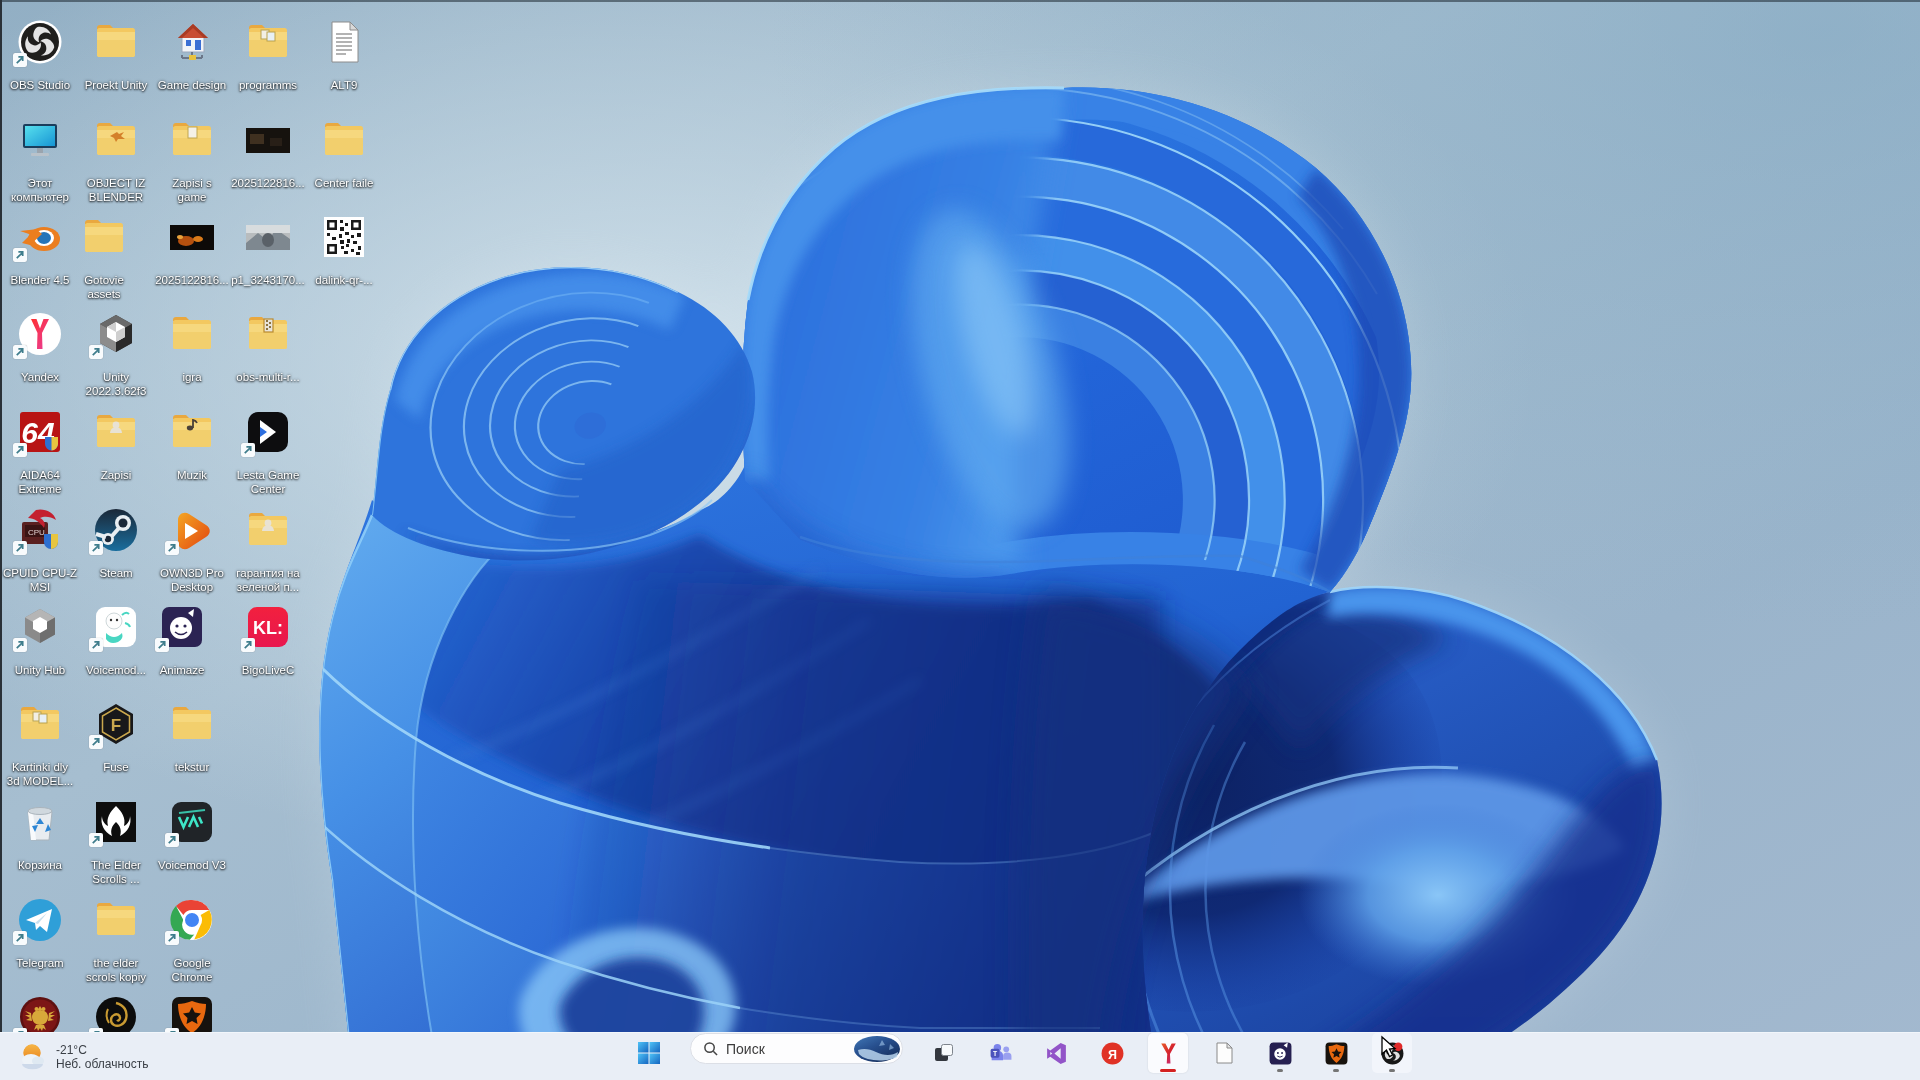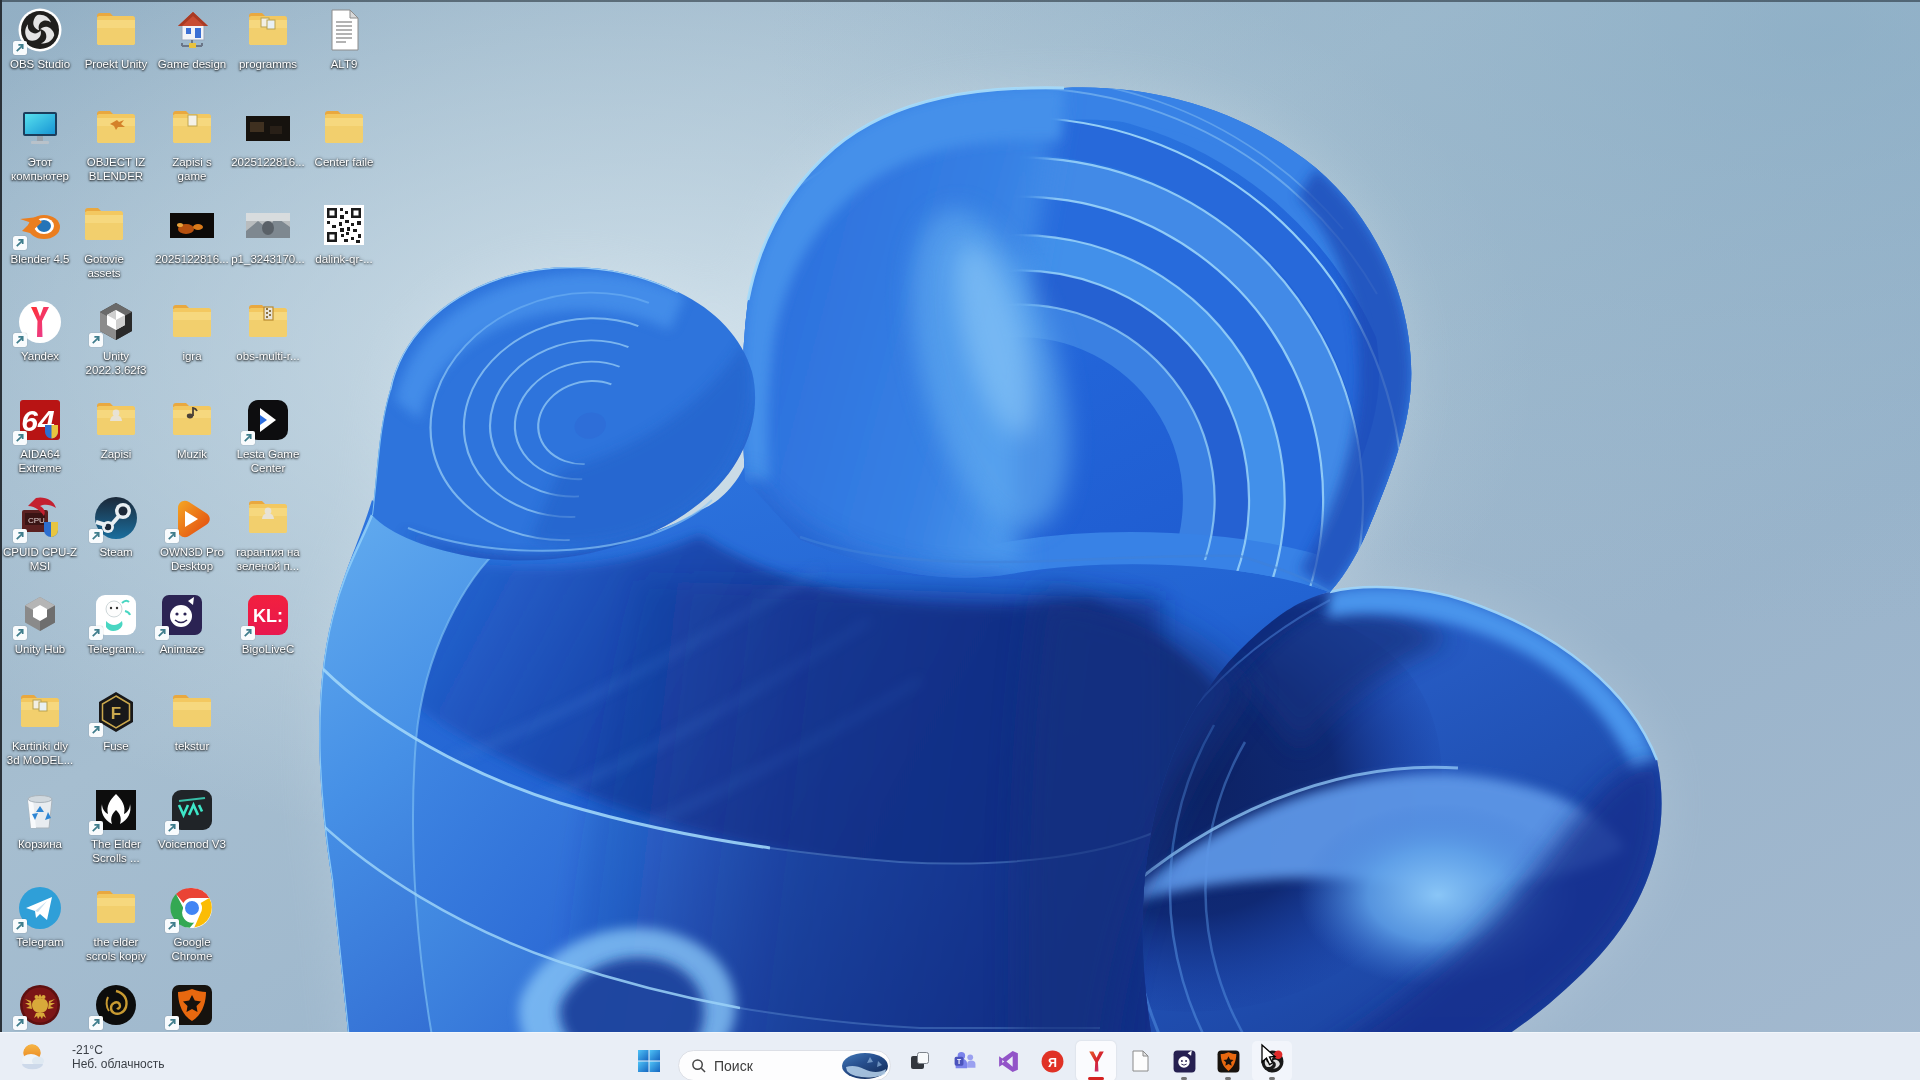--- a/index.html
+++ b/index.html
@@ -1,27 +1,27 @@
 <!DOCTYPE html>
 <html><head><meta charset="utf-8"><style>*{margin:0;padding:0;box-sizing:border-box}
 html,body{width:1920px;height:1080px;overflow:hidden;font-family:"Liberation Sans",sans-serif}
 #wall{position:absolute;left:0;top:0;width:1920px;height:1080px}
 #edgeL{position:absolute;left:0;top:0;width:2px;height:1080px;background:#2a3138;z-index:5}
 #edgeT{position:absolute;left:0;top:0;width:1920px;height:2px;background:rgba(30,40,50,0.55);z-index:5}
 .ic{position:absolute;width:76px;text-align:center;z-index:2}
-.g{position:relative;width:48px;height:48px;margin:0 auto}
+.g{position:relative;width:48px;height:48px;margin:12px auto}
 .g>svg{width:48px;height:48px;display:block}
 .sc{position:absolute;left:-3px;bottom:-1px;width:14px;height:14px;background:#f8fbfd;border-radius:2px;box-shadow:0 0 1px rgba(0,0,0,0.4)}
 .sc svg{width:14px;height:14px;display:block}
 .lbl{margin-top:3px;margin-left:-4px;width:84px;font-size:11.5px;line-height:14px;color:#fff;text-shadow:0 1px 2px rgba(0,0,0,0.9),0 0 3px rgba(0,0,0,0.7)}
 #tb{position:absolute;left:0;top:1032px;width:1920px;height:48px;background:#e9eef6;border-top:1px solid #f2f6fb;z-index:10}
-.weather{position:absolute;left:12px;top:0;height:48px;display:flex;align-items:center;gap:24px;padding:0 6px}
+.weather{position:absolute;left:12px;top:0;height:48px;display:flex;align-items:center;gap:8px;padding:0 6px}
 .wt1{font-size:12px;color:#3a3f46}
 .wt2{font-size:12px;color:#3a3f46}
-.center{position:absolute;left:629px;top:0;height:48px;display:flex;align-items:flex-end;gap:4px}
+.center{position:absolute;left:629px;top:0;height:48px;display:flex;align-items:flex-start;gap:16px}
 .titem{position:relative;width:40px;height:40px;border-radius:5px;display:flex;align-items:center;justify-content:center}
 .titem.active{background:#fafbfe;box-shadow:0 0 2px rgba(0,0,0,0.12)}
 .titem.hov{background:#f2f5fb}
 .ind{position:absolute;bottom:1px;left:17px;width:6px;height:3px;border-radius:2px;background:#757575}
 .ind.red{left:12px;width:16px;background:#d42121}
 .search{height:31px;width:213px;background:#fdfdfe;border:1px solid #dcdfe6;border-radius:16px;display:flex;align-items:center;padding-left:12px;gap:8px;margin:0 5px}
 .search span{font-size:14px;color:#3c3c3c}
 .bing{margin-left:auto;margin-right:2px;height:26px;display:flex;align-items:center}
 .cursor{position:absolute;left:6px;top:2px;z-index:20}
 .tray{position:absolute;right:0;top:0;height:48px;display:flex;align-items:center;padding-right:14px}
@@ -677,21 +677,21 @@
         <circle cx="25" cy="17" r="1.2" fill="#333"></circle>
         <path d="M14 30 q8 8 16 0 q2 6 -4 9 q-8 3 -12 -3 Z" fill="#49d6c2"></path>
         <path d="M30 12 q4 -4 7 -1 M33 20 q4 1 5 4" stroke="#49d6c2" stroke-width="2" fill="none"></path>
       </svg>
       <span class="sc">
         <svg viewBox="0 0 13 13">
           <path d="M3.5 9.5 L9 4 M5 3.5 h4 v4" stroke="#3f7d8c" stroke-width="1.6" fill="none"></path>
         </svg>
       </span>
     </div>
-    <div class="lbl">Telegram...</div>
+    <div class="lbl">Voicemod...</div>
   </div>
 <div class="ic" style="left:144px;top:591px">
     <div class="g">
       <svg viewBox="0 0 48 48">
         <rect x="4" y="4" width="40" height="40" rx="7" fill="#2b2353"></rect>
         <circle cx="23" cy="25" r="11" fill="#ffffff"></circle>
         <circle cx="19" cy="23" r="1.6" fill="#2b2353"></circle>
         <circle cx="27" cy="23" r="1.6" fill="#2b2353"></circle>
         <path d="M17 29 q6 5 12 0" stroke="#2b2353" stroke-width="1.6" fill="none"></path>
         <path d="M30 10 l6 -4 l-1 8 Z" fill="#ffffff"></path>

